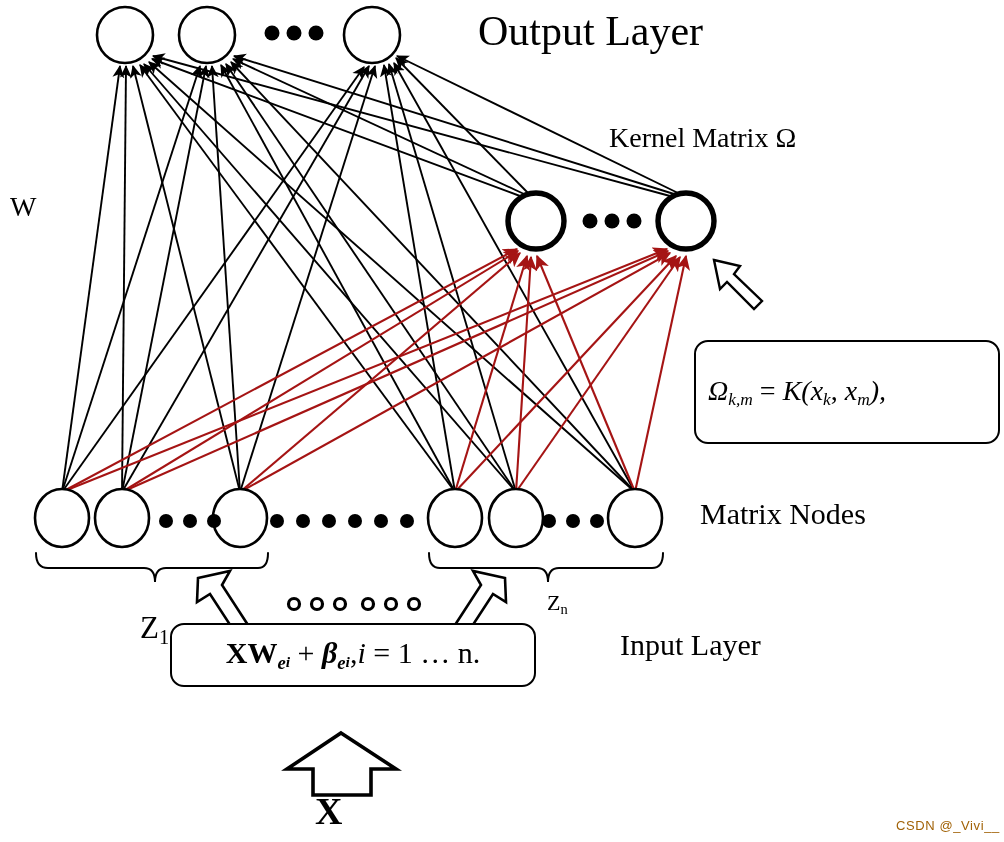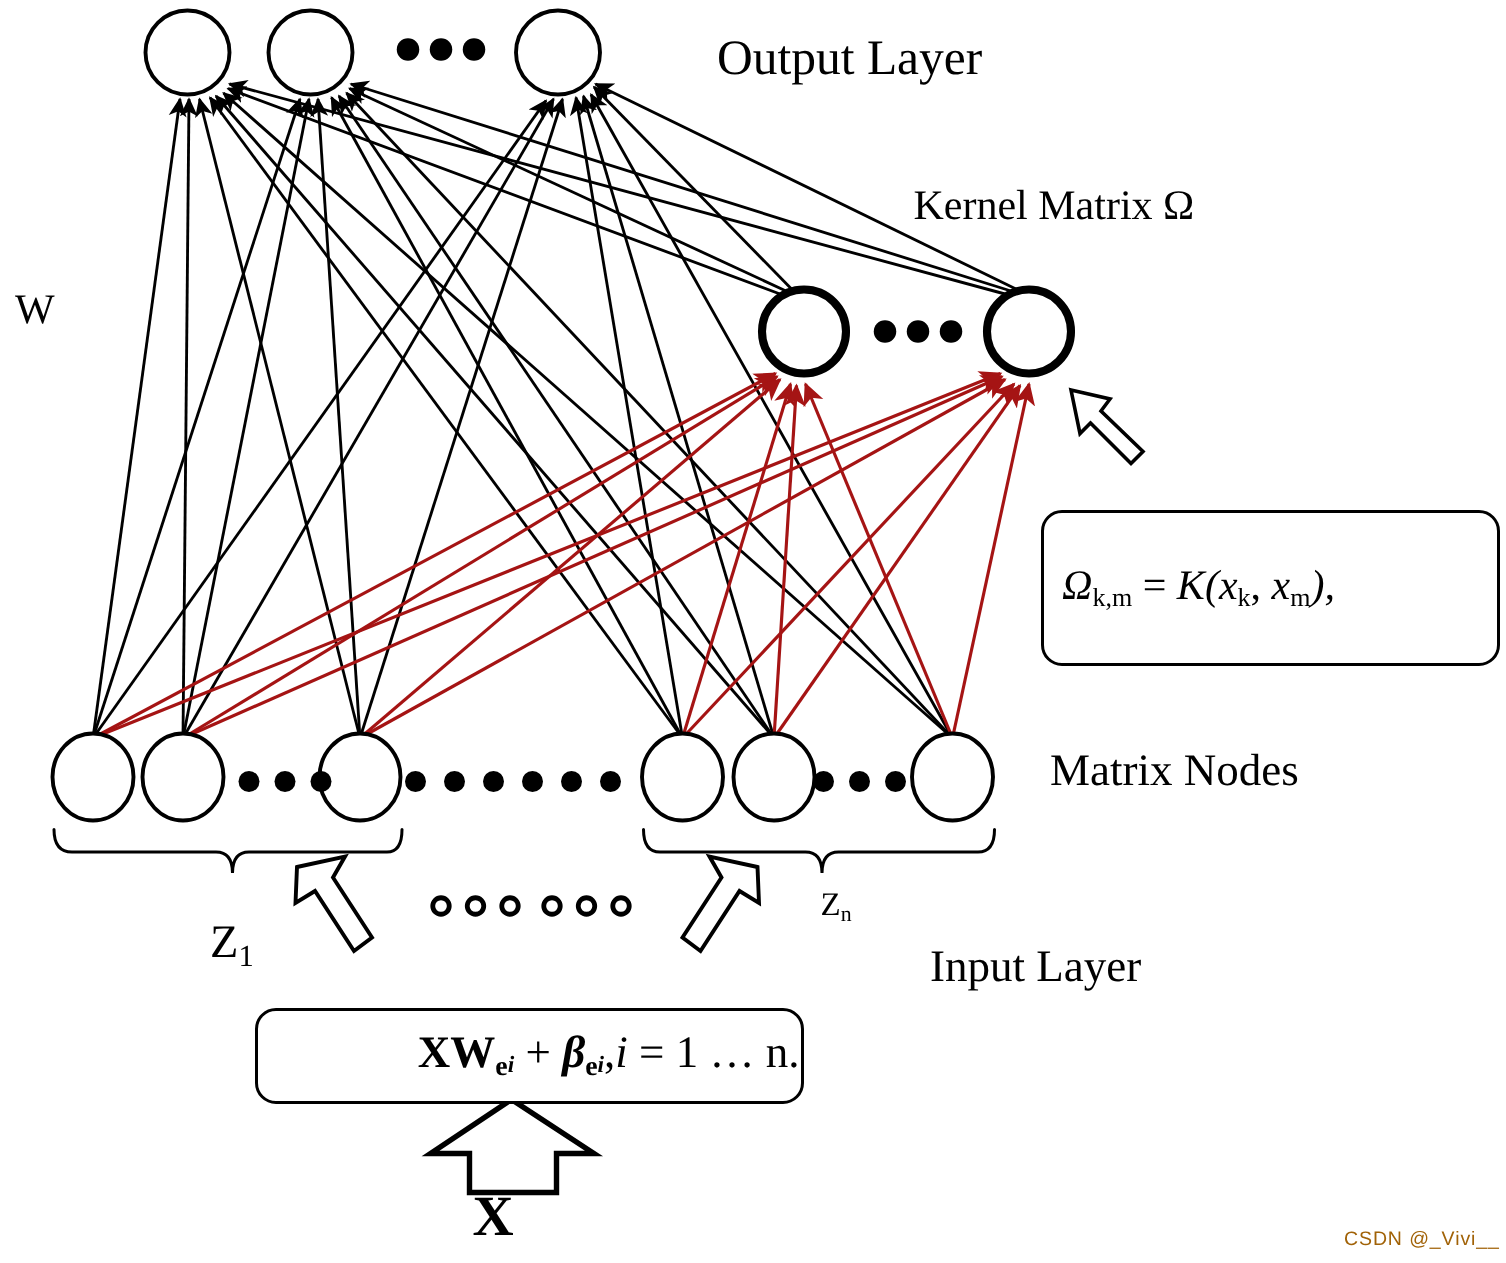--- a/index.html
+++ b/index.html
@@ -21,21 +21,21 @@
     width: 1004px;
     height: 842px;
   }
   .lbl {
     position: absolute;
     font-family: "Liberation Serif", serif;
     color: #000000;
     white-space: nowrap;
     line-height: 1;
   }
-  .lbl-output   { left: 478px; top: 23px;  font-size: 33px; }
+  .lbl-output   { left: 478px; top: 10px;  font-size: 42px; }
   .lbl-kernel   { left: 609px; top: 124px; font-size: 28px; }
   .lbl-w        { left: 10px;  top: 193px; font-size: 28px; }
   .lbl-feature  { left: 700px; top: 499px; font-size: 30px; }
   .lbl-input    { left: 620px; top: 630px; font-size: 30px; }
   .lbl-z1       { left: 140px; top: 592px; font-size: 31px; margin-top: 20px; }
   .lbl-zn       { left: 547px; top: 592px; font-size: 22px; }
   .lbl-x        { left: 315px; top: 792px; font-size: 38px; font-weight: bold;
                   font-family: "Liberation Serif", serif; }
   .sub { font-size: 0.66em; vertical-align: -0.28em; }
   .watermark {
@@ -57,30 +57,30 @@
     flex-direction: column;
     justify-content: center;
   }
   .eq-kernel {
     left: 694px; top: 340px;
     width: 306px; height: 104px;
     padding: 4px 10px 4px 12px;
   }
   .eq-kernel .line { font-size: 28px; line-height: 1.28; white-space: nowrap; }
   .eq-input {
-    left: 170px; top: 672px;
+    left: 170px; top: 623px;
     width: 366px; height: 64px;
-    padding: 0 1px;
-    align-items: flex-end;
+    padding: 0 29px;
+    align-items: center;
   }
   .eq-input .line { font-size: 30px; white-space: nowrap; }
   .it { font-style: italic; }
   .bf { font-weight: bold; }
   .bfi { font-weight: bold; font-style: italic; }
-  .ssub { font-size: 0.62em; vertical-align: -0.3em; }
+  .ssub { font-size: 0.62em; vertical-align: -0.3em; font-style: italic; }
   .ssub2 { font-size: 0.52em; vertical-align: -0.25em; font-style: italic; }
 </style>
 </head>
 <body>
 
 <div id="page">
 
   <svg class="canvas" viewBox="0 0 1004 842">
     <defs>
       <marker id="arrowBlack" viewBox="0 0 12 12" refX="10.5" refY="6" markerWidth="7" markerHeight="7" orient="auto-start-reverse">

